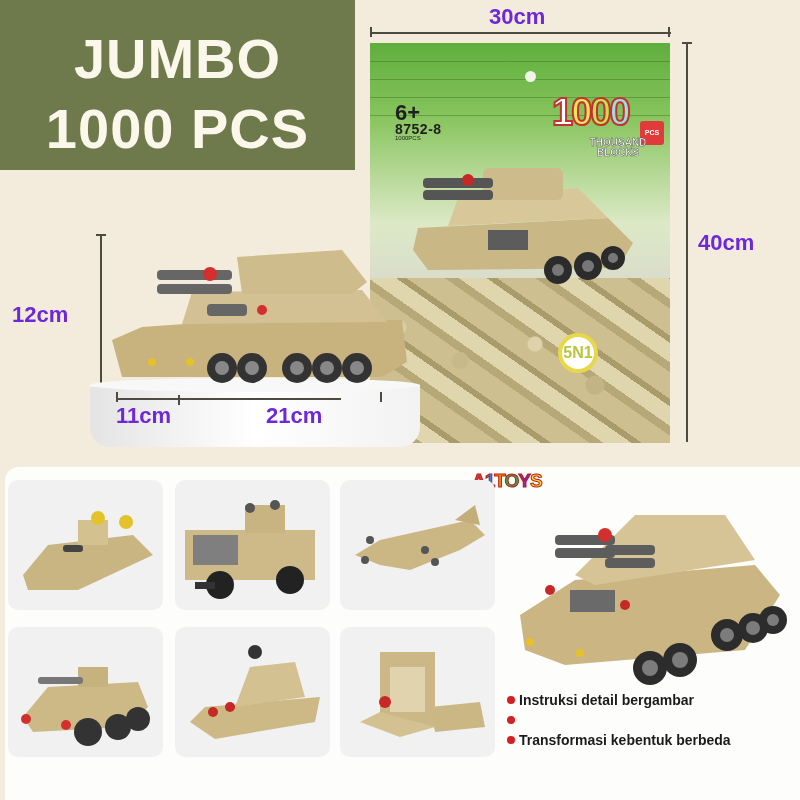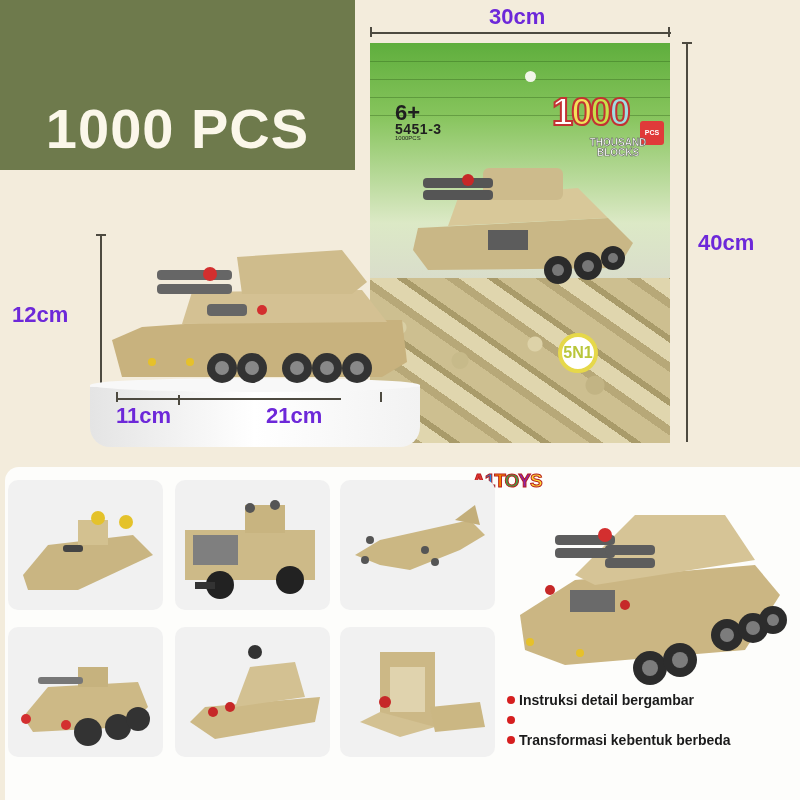--- a/index.html
+++ b/index.html
@@ -58,40 +58,41 @@
   .features { position: absolute; left: 507px; top: 690px; width: 280px; }
   .feature { display: flex; align-items: center; height: 20px; font-size: 14px; font-weight: bold; color: #1b1b1b; }
   .feature .dot { width: 8px; height: 8px; border-radius: 50%; background: #d61f1f; margin-right: 4px; flex: none; }
 
   svg { display: block; }
 </style>
 </head>
 <body>
 
 <div class="banner">
+  <div class="banner-line l1">JUMBO</div>
   <div class="banner-line l2">1000 PCS</div>
 </div>
 
 <div class="dim" style="left:489px;top:4px;">30cm</div>
 <div class="hline" style="left:371px;top:32px;width:300px;"></div>
 <div class="tick-v" style="left:370px;top:27px;"></div>
 <div class="tick-v" style="left:668px;top:27px;"></div>
 
 <div class="vline" style="left:686px;top:42px;height:400px;"></div>
 <div class="tick-h" style="left:682px;top:42px;"></div>
 <div class="dim" style="left:698px;top:230px;">40cm</div>
 
 <div class="package">
   <div class="brick-row" style="top:18px;"></div>
   <div class="brick-row" style="top:36px;"></div>
   <div class="brick-row" style="top:54px;"></div>
   <div class="brick-row" style="top:72px;"></div>
   <div class="pkg-hole"></div>
   <div class="pkg-age">6+</div>
-  <div class="pkg-model">5451-3</div>
+  <div class="pkg-model">8752-8</div>
   <div class="pkg-pcs">1000PCS</div>
   <div class="pkg-1000">
     <span style="color:#ffffff">1</span><span style="color:#f3e25a">0</span><span style="color:#c8e04a">0</span><span style="color:#9fdde0">0</span>
   </div>
   <div class="pkg-plus">PCS</div>
   <div class="pkg-thousand">
     <div>THOUSAND</div>
     <div>BLOCKS</div>
   </div>
   <div class="bricks"></div>

